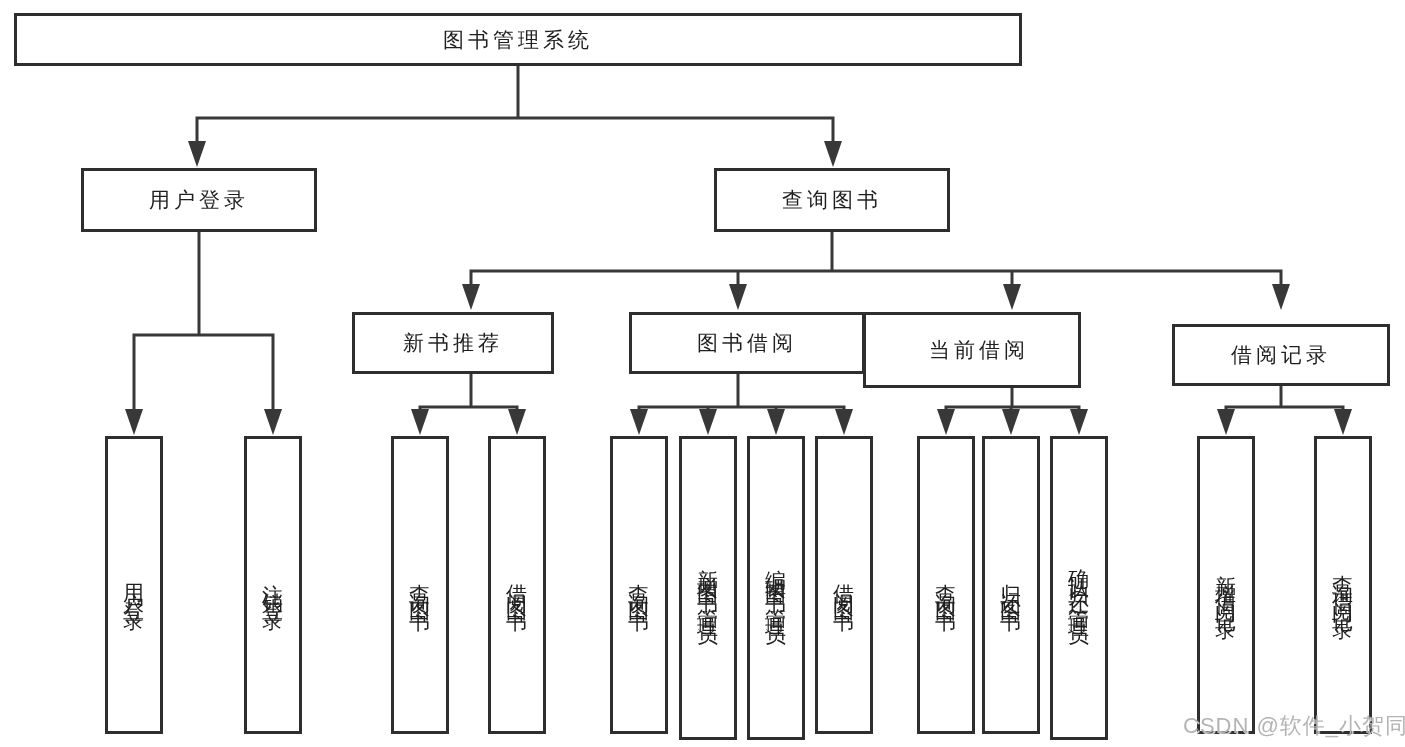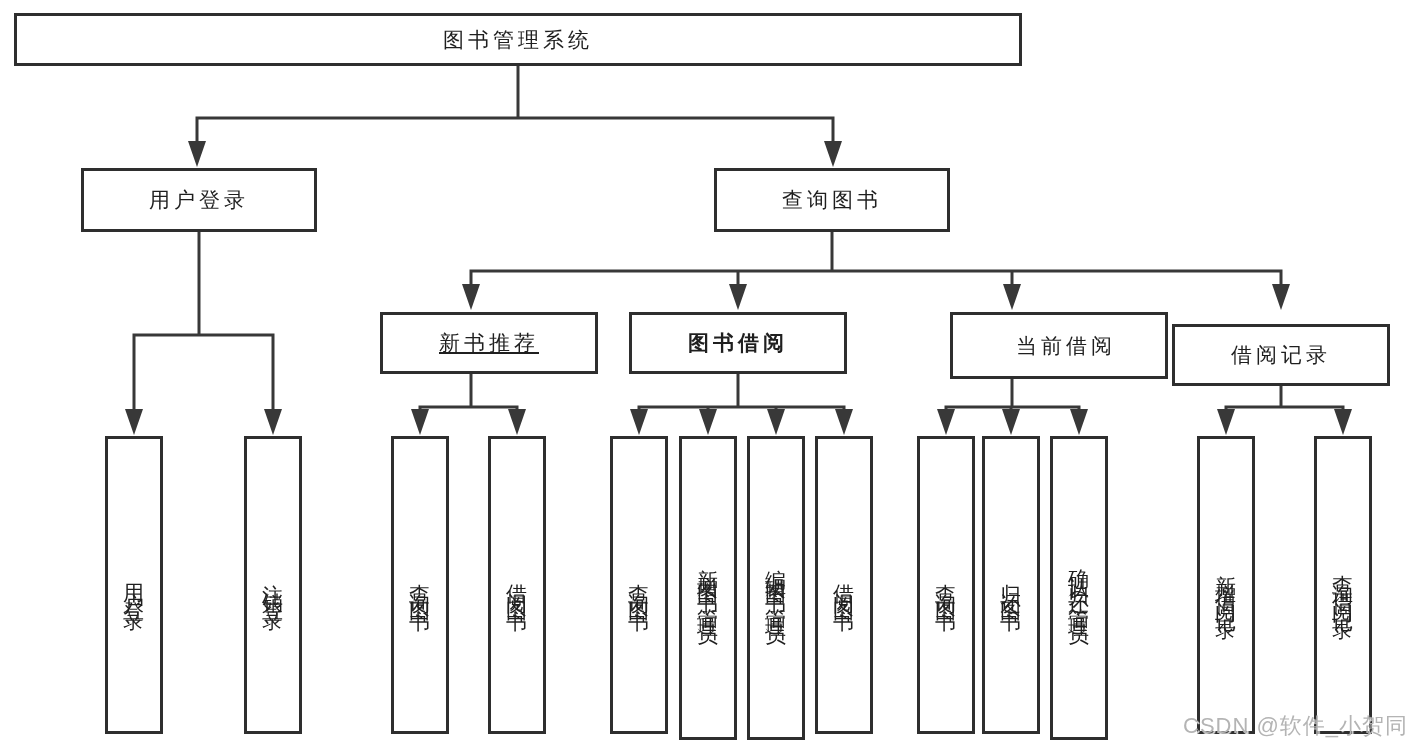--- a/index.html
+++ b/index.html
@@ -145,27 +145,27 @@
     <span>图书管理系统</span>
   </div>
 
   <div class="hnode" style="left:81px; top:168px; width:236px; height:64px;">
     <span>用户登录</span>
   </div>
   <div class="hnode" style="left:714px; top:168px; width:236px; height:64px;">
     <span>查询图书</span>
   </div>
 
-  <div class="hnode" style="left:380px; top:312px; width:218px; height:62px;text-decoration:underline;">
+  <div class="hnode" style="left:352px; top:312px; width:202px; height:62px;">
     <span>新书推荐</span>
   </div>
-  <div class="hnode" style="left:629px; top:312px; width:218px; height:62px;font-weight:bold;">
+  <div class="hnode" style="left:629px; top:312px; width:236px; height:62px;">
     <span>图书借阅</span>
   </div>
-  <div class="hnode" style="left:950px; top:312px; width:218px; height:67px;padding-left:14px;">
+  <div class="hnode" style="left:863px; top:312px; width:218px; height:76px;padding-left:14px;">
     <span>当前借阅</span>
   </div>
   <div class="hnode" style="left:1172px; top:324px; width:218px; height:62px;">
     <span>借阅记录</span>
   </div>
 
   <div class="vnode" style="left:105px; top:436px; width:58px; height:298px;">
     <span class="vtext">用户登录</span>
   </div>
   <div class="vnode" style="left:244px; top:436px; width:58px; height:298px;">

